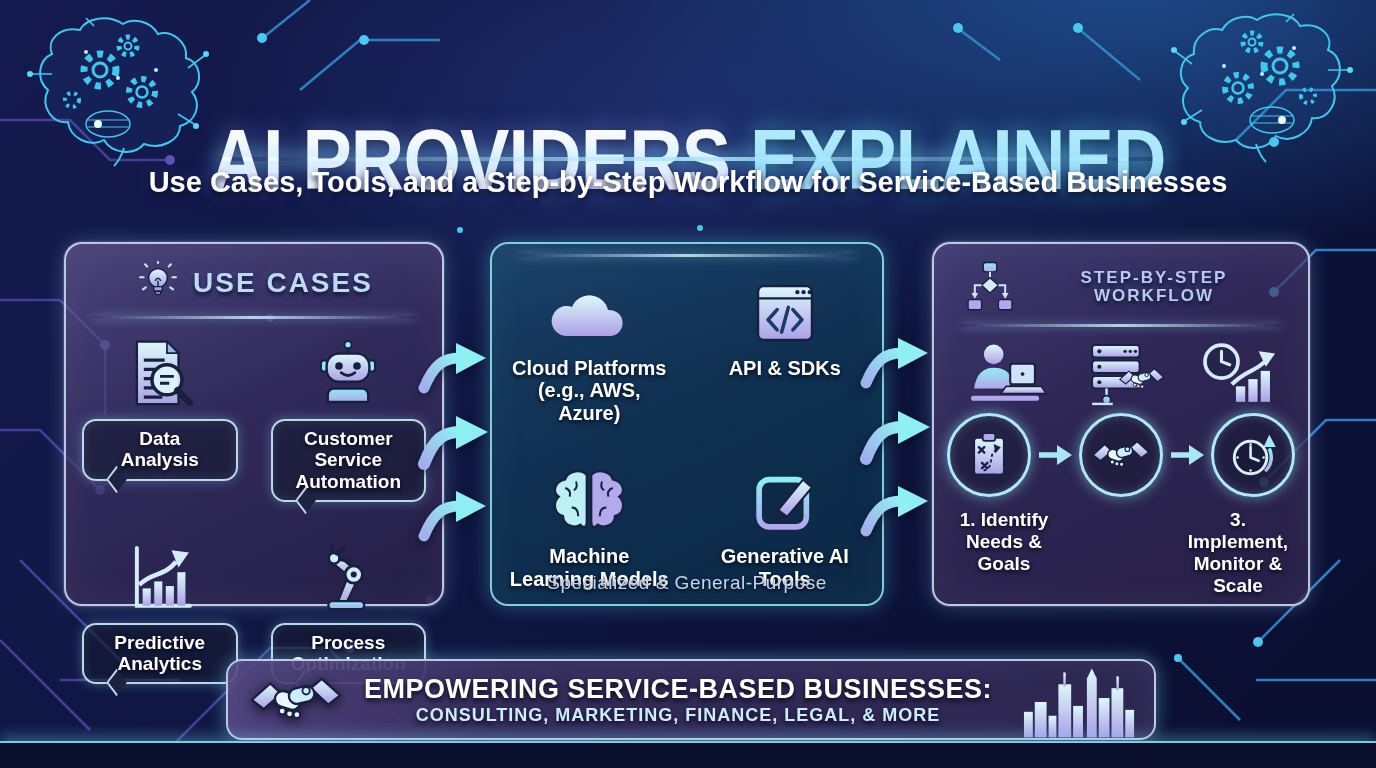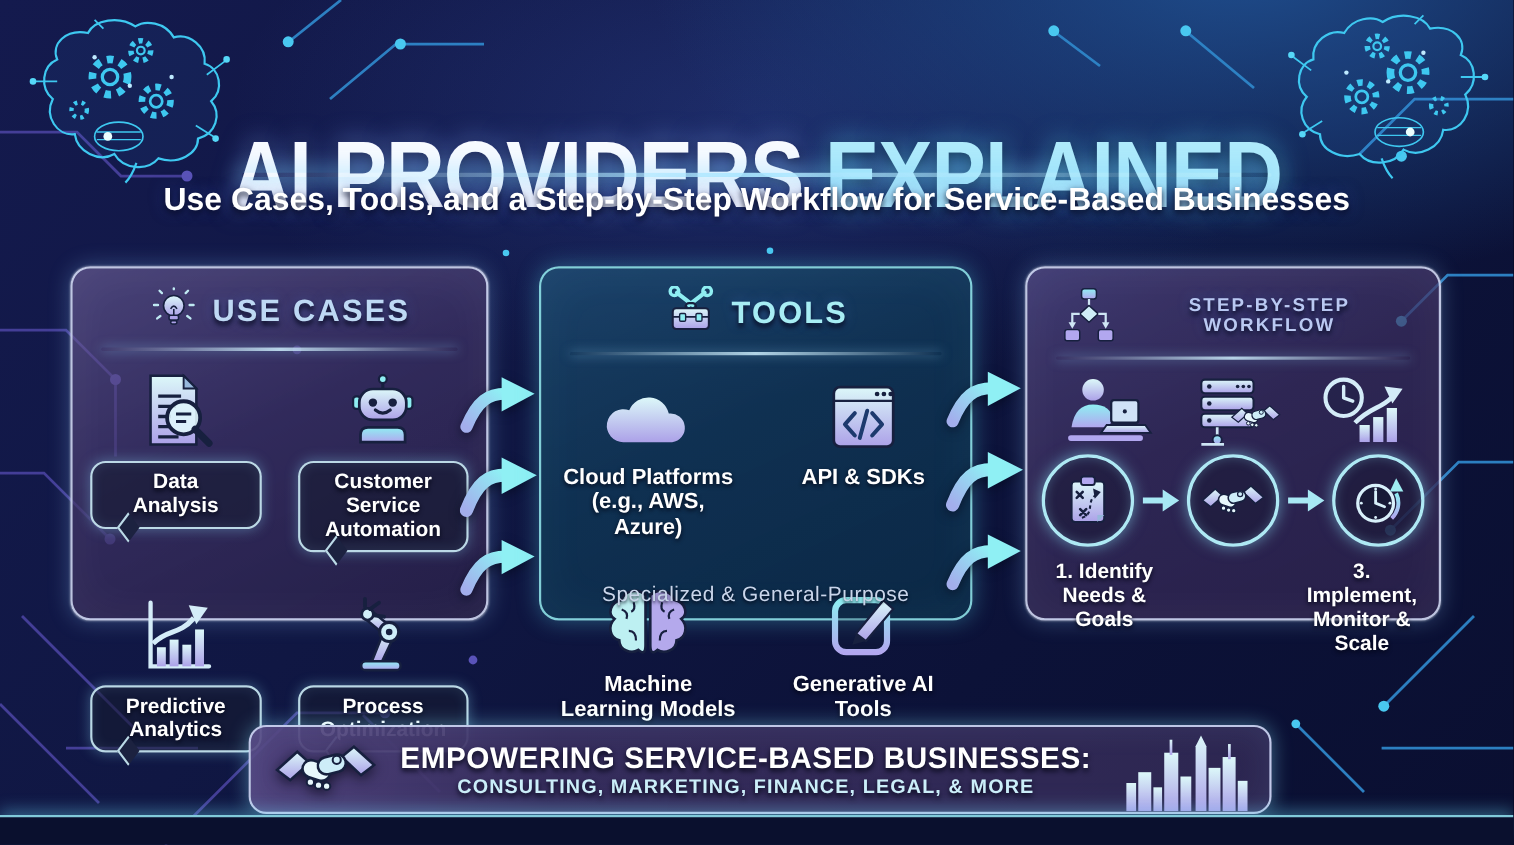--- a/index.html
+++ b/index.html
@@ -30,21 +30,21 @@
     box-shadow:0 0 18px 4px rgba(120,210,255,.45);
   }
   .subtitle {
     position:absolute; top:166px; left:0; width:100%; text-align:center;
     font-size:29px; font-weight:700; color:#ffffff; letter-spacing:0;
     text-shadow:0 3px 6px rgba(4,6,24,.9), 0 0 14px rgba(60,90,200,.5);
   }
 
   
   .panel {
-    position:absolute; top:242px; height:322px; border-radius:18px;
+    position:absolute; top:242px; height:364px; border-radius:18px;
     border:2px solid rgba(216,226,250,.85);
     box-shadow:0 0 20px rgba(140,200,255,.30), 0 0 2px rgba(255,255,255,.5), inset 0 0 46px rgba(255,255,255,.05);
   }
   .panel-usecases { left:64px;  width:380px;
     background:linear-gradient(155deg, rgba(118,102,160,.55) 0%, rgba(62,50,100,.72) 45%, rgba(40,32,72,.82) 100%); }
   .panel-tools    { left:490px; width:394px; border-color:rgba(150,235,240,.85);
     background:linear-gradient(155deg, rgba(34,96,128,.55) 0%, rgba(16,58,88,.75) 45%, rgba(11,44,72,.85) 100%);
     box-shadow:0 0 20px rgba(90,220,240,.35), inset 0 0 46px rgba(160,240,255,.05); }
   .panel-workflow { left:932px; width:378px;
     background:linear-gradient(155deg, rgba(108,92,158,.52) 0%, rgba(58,46,94,.74) 45%, rgba(44,34,76,.84) 100%); }
@@ -324,34 +324,20 @@
       <path d="M6,62 C16,36 26,30 42,30" stroke="url(#gArrow)" stroke-width="12" fill="none" stroke-linecap="round"></path>
       <polygon points="38,14 70,30 38,47" fill="#8ff0f4"></polygon>
     </svg>
     <svg class="a" style="top:148px" width="76" height="66" viewBox="0 0 76 66">
       <path d="M6,58 C16,34 26,28 42,28" stroke="url(#gArrow)" stroke-width="11" fill="none" stroke-linecap="round"></path>
       <polygon points="38,13 68,28 38,44" fill="#8ff0f4"></polygon>
     </svg>
   </div>
 
   <section class="panel panel-tools">
-    <div class="panel-head">
-      <svg width="50" height="50" viewBox="0 0 64 64">
-        <path d="M16,8 L34,22" stroke="#8feef2" stroke-width="5" stroke-linecap="round"></path>
-        <circle cx="13" cy="6" r="5" stroke="#8feef2" stroke-width="4" fill="none"></circle>
-        <path d="M48,8 L30,22" stroke="#8feef2" stroke-width="5" stroke-linecap="round"></path>
-        <circle cx="51" cy="6" r="5" stroke="#8feef2" stroke-width="4" fill="none"></circle>
-        <rect x="26" y="20" width="12" height="8" rx="4" fill="none" stroke="#17203f" stroke-width="2.6"></rect>
-        <rect x="11" y="26" width="42" height="24" rx="4" fill="url(#gIce)" stroke="#17203f" stroke-width="2.4"></rect>
-        <path d="M11,36 h42" stroke="#17203f" stroke-width="2"></path>
-        <rect x="19" y="32" width="7" height="9" rx="1.5" fill="#8feef2" stroke="#17203f" stroke-width="1.6"></rect>
-        <rect x="38" y="32" width="7" height="9" rx="1.5" fill="#8feef2" stroke="#17203f" stroke-width="1.6"></rect>
-      </svg>
-      <div class="panel-title">TOOLS</div>
-    </div>
     <div class="panel-divider"></div>
     <div class="grid2">
       <div class="cell">
         <div class="icon-box">
           <svg width="92" height="70" viewBox="0 0 92 68">
             <path d="M24,56 a15,15 0 1 1 5,-29 a19,19 0 0 1 36,3 a13,13 0 1 1 3,26 z" fill="url(#gIce)"></path>
           </svg>
         </div>
         <div class="tool-label">Cloud Platforms (e.g., AWS, Azure)</div>
       </div>

